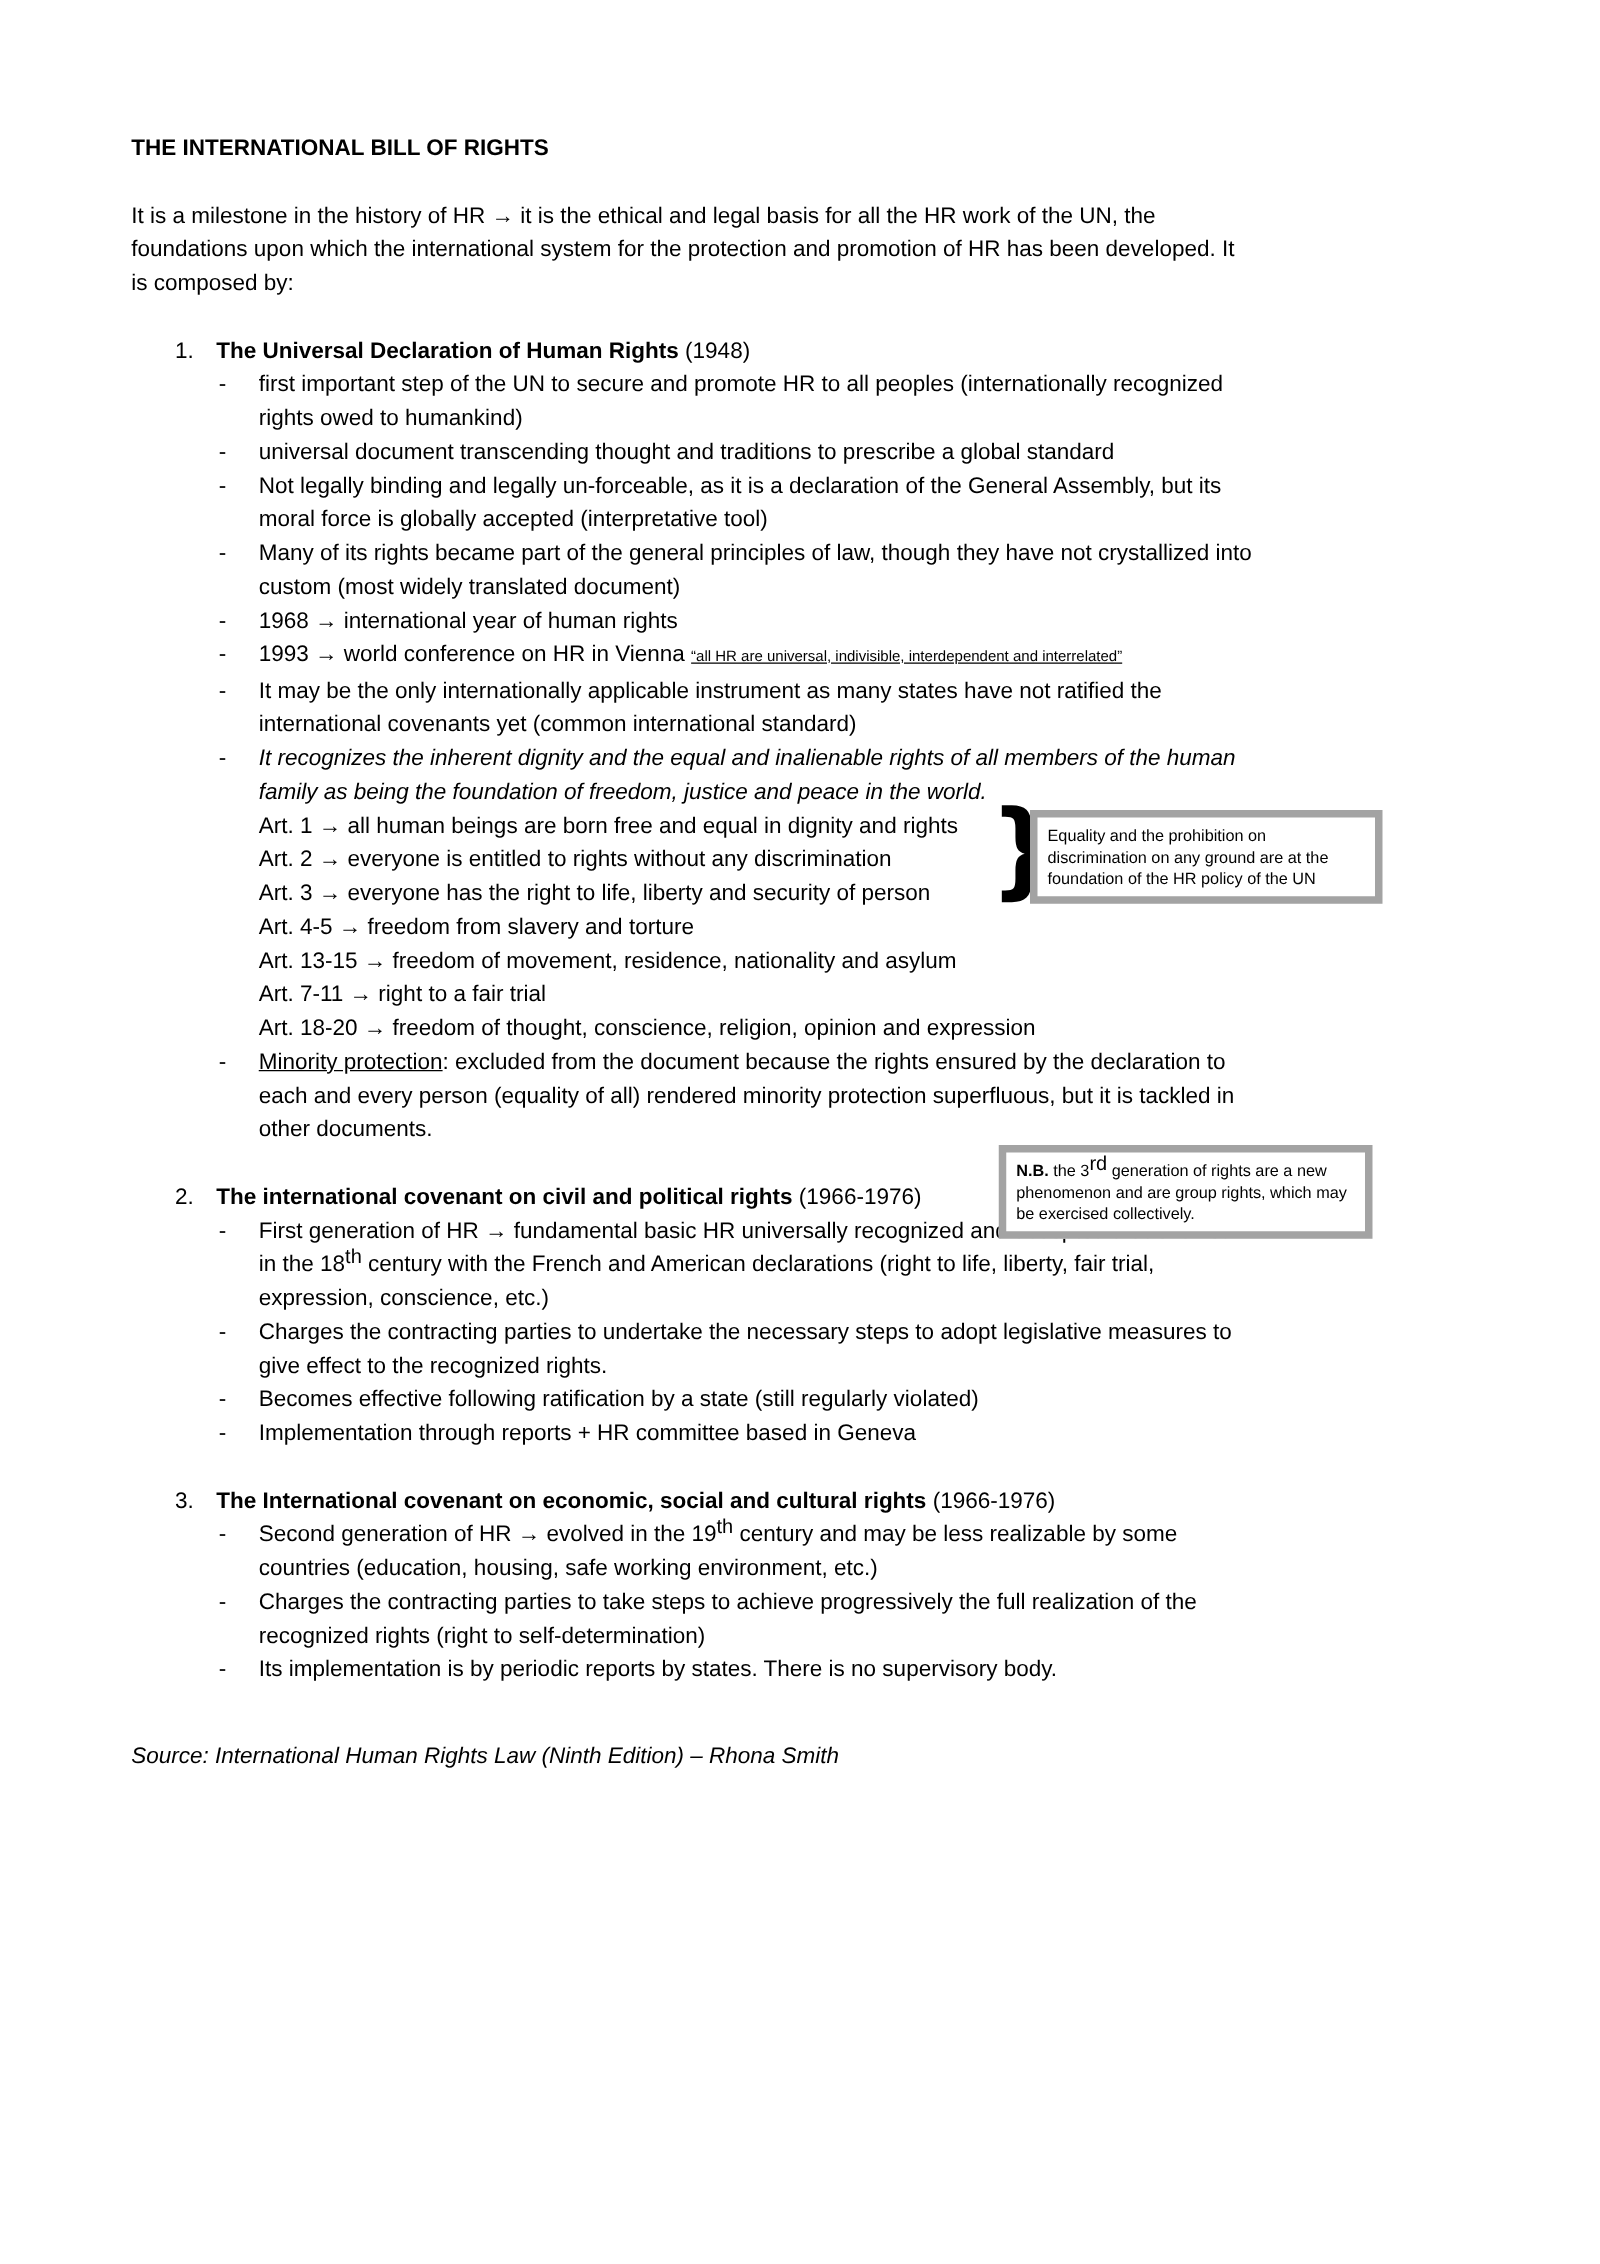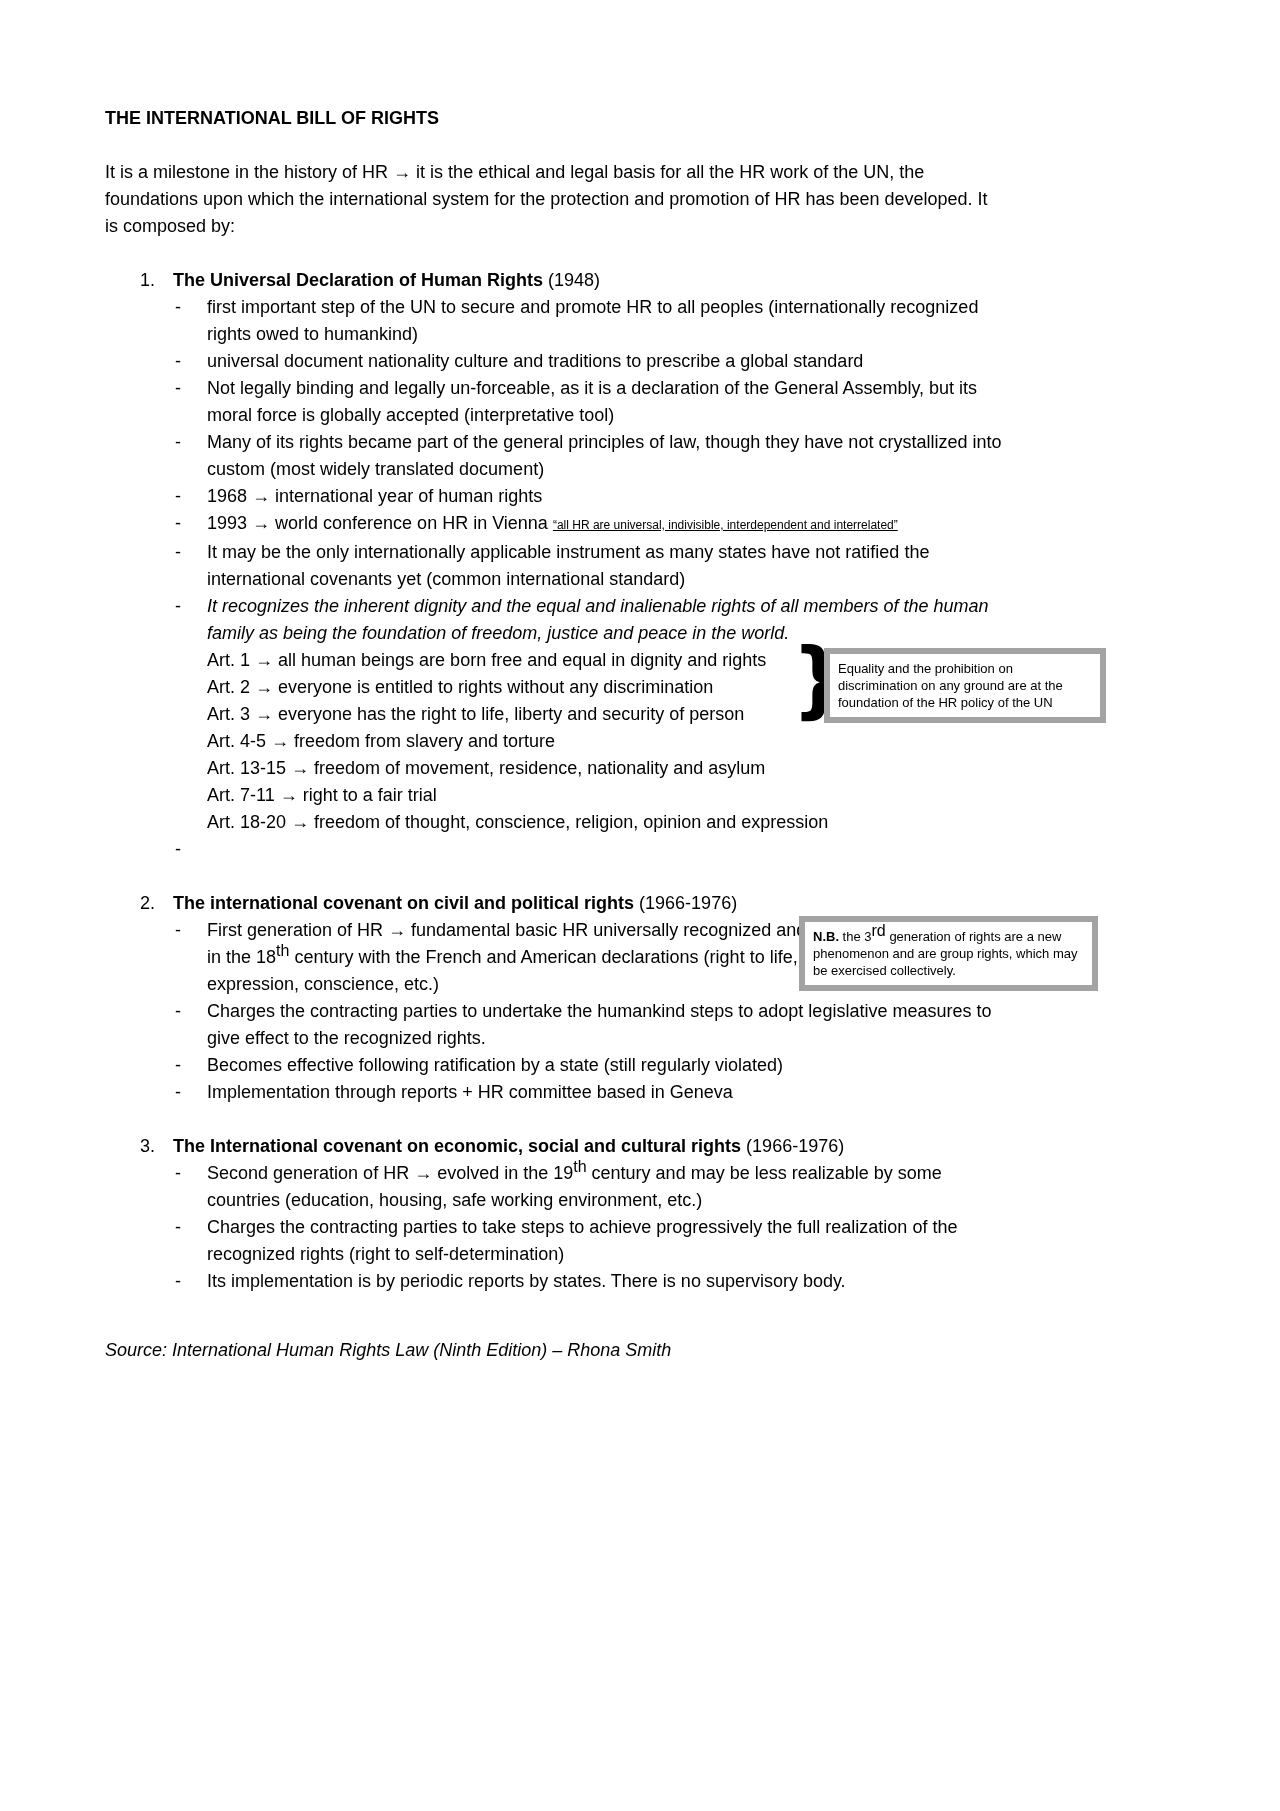--- a/index.html
+++ b/index.html
@@ -52,21 +52,21 @@
       <span class="num">1.</span>
       <span class="htext"><span class="bold">The Universal Declaration of Human Rights</span><span> (1948)</span></span>
     </div>
 
     <div class="dashrow">
       <span class="dash">-</span>
       <span class="btext">first important step of the UN to secure and promote HR to all peoples (internationally recognized rights owed to humankind)</span>
     </div>
     <div class="dashrow">
       <span class="dash">-</span>
-      <span class="btext">universal document nationality culture and traditions to prescribe a global standard</span>
+      <span class="btext">universal document transcending thought and traditions to prescribe a global standard</span>
     </div>
     <div class="dashrow">
       <span class="dash">-</span>
       <span class="btext">Not legally binding and legally un-forceable, as it is a declaration of the General Assembly, but its moral force is globally accepted (interpretative tool)</span>
     </div>
     <div class="dashrow">
       <span class="dash">-</span>
       <span class="btext">Many of its rights became part of the general principles of law, though they have not crystallized into custom (most widely translated document)</span>
     </div>
     <div class="dashrow">
@@ -89,33 +89,34 @@
     <div class="artrow">Art. 1 → all human beings are born free and equal in dignity and rights</div>
     <div class="artrow">Art. 2 → everyone is entitled to rights without any discrimination</div>
     <div class="artrow">Art. 3 → everyone has the right to life, liberty and security of person</div>
     <div class="artrow">Art. 4-5 → freedom from slavery and torture</div>
     <div class="artrow">Art. 13-15 → freedom of movement, residence, nationality and asylum</div>
     <div class="artrow">Art. 7-11 → right to a fair trial</div>
     <div class="artrow">Art. 18-20 → freedom of thought, conscience, religion, opinion and expression</div>
 
     <div class="dashrow">
       <span class="dash">-</span>
+      <span class="btext"><span class="underline">Minority protection</span><span>: excluded from the document because the rights ensured by the declaration to each and every person (equality of all) rendered minority protection superfluous, but it is tackled in other documents.</span></span>
     </div>
 
     <div class="numrow mt">
       <span class="num">2.</span>
       <span class="htext"><span class="bold">The international covenant on civil and political rights</span><span> (1966-1976)</span></span>
     </div>
     <div class="dashrow">
       <span class="dash">-</span>
       <span class="btext"><span>First generation of HR → fundamental basic HR universally recognized and accepted that evolved in the 18</span><sup>th</sup><span> century with the French and American declarations (right to life, liberty, fair trial, expression, conscience, etc.)</span></span>
     </div>
     <div class="dashrow">
       <span class="dash">-</span>
-      <span class="btext">Charges the contracting parties to undertake the humankind steps to adopt legislative measures to give effect to the recognized rights.</span>
+      <span class="btext">Charges the contracting parties to undertake the necessary steps to adopt legislative measures to give effect to the recognized rights.</span>
     </div>
     <div class="dashrow">
       <span class="dash">-</span>
       <span class="btext">Becomes effective following ratification by a state (still regularly violated)</span>
     </div>
     <div class="dashrow">
       <span class="dash">-</span>
       <span class="btext">Implementation through reports + HR committee based in Geneva</span>
     </div>
 

